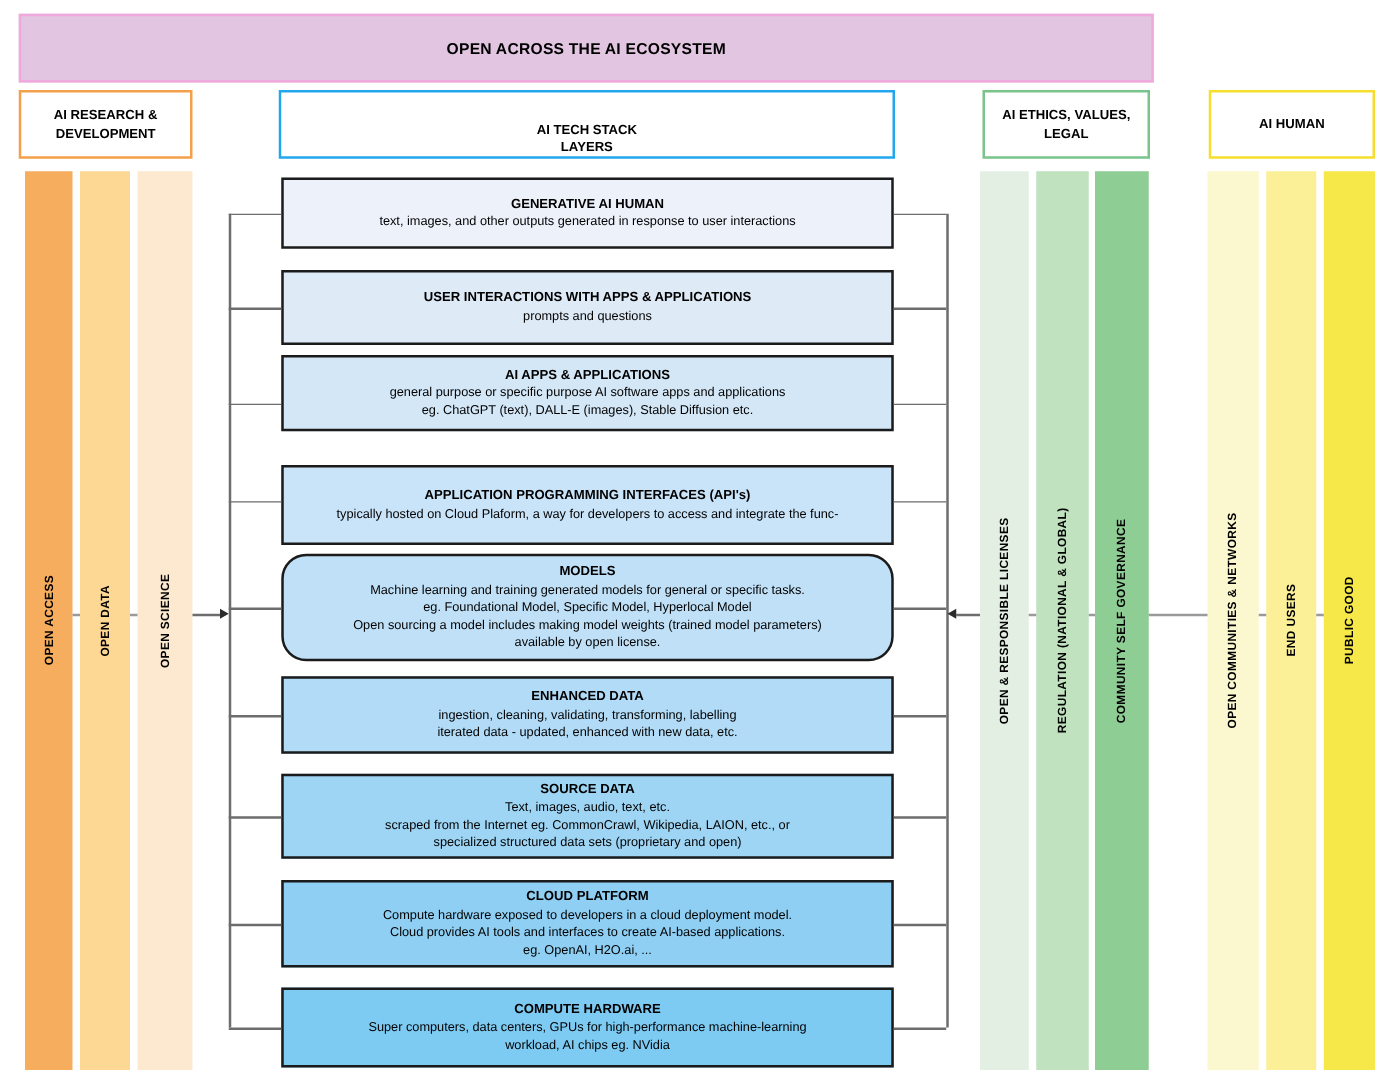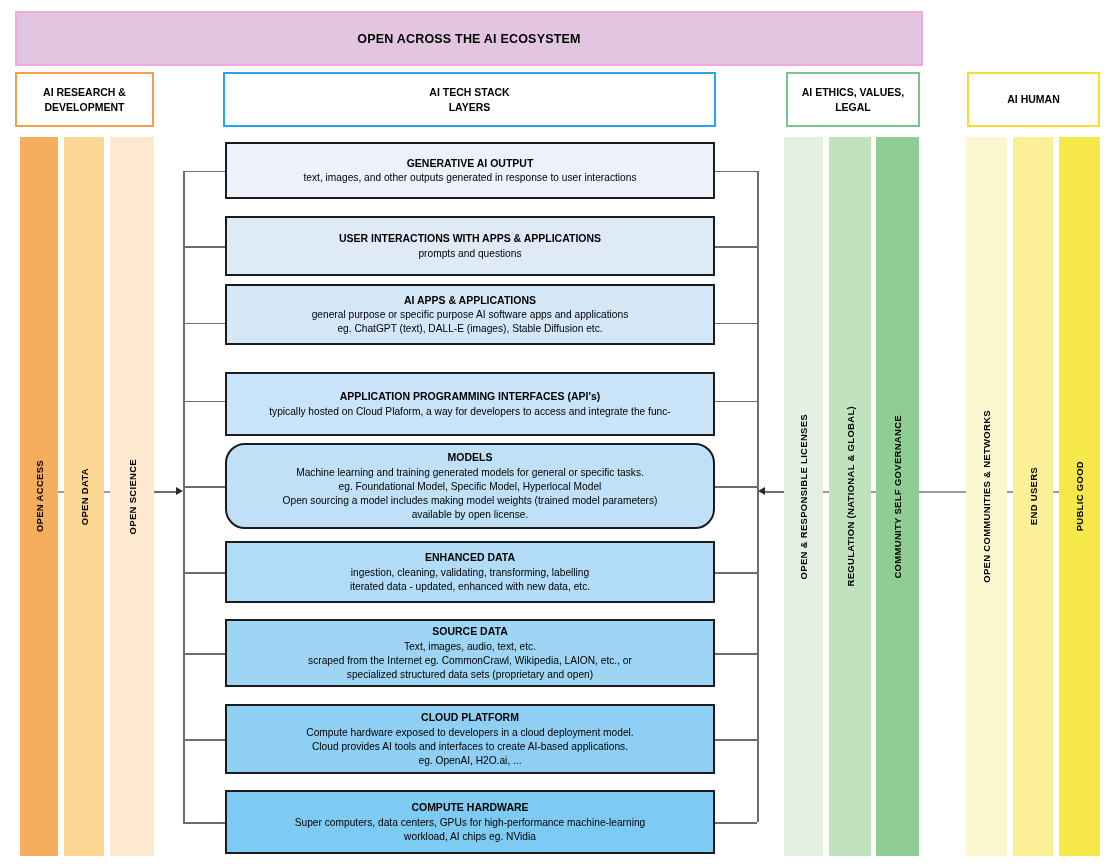--- a/index.html
+++ b/index.html
@@ -63,21 +63,21 @@
     <span>OPEN ACROSS THE AI ECOSYSTEM</span>
   </div>
 
   <div class="abs hdr hdr-research" style="border-color: rgb(244, 160, 74);">
     <div>
       <div>AI RESEARCH &amp;</div>
       <div>DEVELOPMENT</div>
     </div>
   </div>
 
-  <div class="abs hdr hdr-stack" style="border-color: rgb(34, 167, 238);">
+  <div class="abs hdr hdr-stack" style="border-color: rgb(34, 167, 238); align-items: flex-end;">
     <div>
       <div>AI TECH STACK</div>
       <div>LAYERS</div>
     </div>
   </div>
 
   <div class="abs hdr hdr-ethics" style="border-color: rgb(121, 196, 138);">
     <div>
       <div>AI ETHICS, VALUES,</div>
       <div>LEGAL</div>
@@ -114,21 +114,21 @@
       </div>
       <div class="abs col" style="left: 1013px; width: 40px; background: rgb(251, 240, 151);">
         <span class="vlabel">END USERS</span>
       </div>
       <div class="abs col" style="left: 1059px; width: 41px; background: rgb(247, 232, 73);">
         <span class="vlabel">PUBLIC GOOD</span>
       </div>
       <div class="abs vline" style="left: 183px; top: 170.5px; height: 651.5px;"></div>
       <div class="abs vline" style="left: 757px; top: 170.5px; height: 651.5px;"></div>
       <div class="abs layer" style="top: 142px; height: 57px; background: rgb(236, 241, 250);">
-        <div class="ttl">GENERATIVE AI OUTPUT</div>
+        <div class="ttl">GENERATIVE AI HUMAN</div>
         <div class="desc">text, images, and other outputs generated in response to user interactions</div>
       </div>
       <div class="abs hline" style="left: 183px; top: 170.5px; width: 42px;"></div>
       <div class="abs hline" style="left: 715px; top: 170.5px; width: 42px;"></div>
       <div class="abs layer" style="top: 216px; height: 60px; background: rgb(223, 234, 247);">
         <div class="ttl">USER INTERACTIONS WITH APPS &amp; APPLICATIONS</div>
         <div class="desc">prompts and questions</div>
       </div>
       <div class="abs hline" style="left: 183px; top: 246px; width: 42px;"></div>
       <div class="abs hline" style="left: 715px; top: 246px; width: 42px;"></div>

